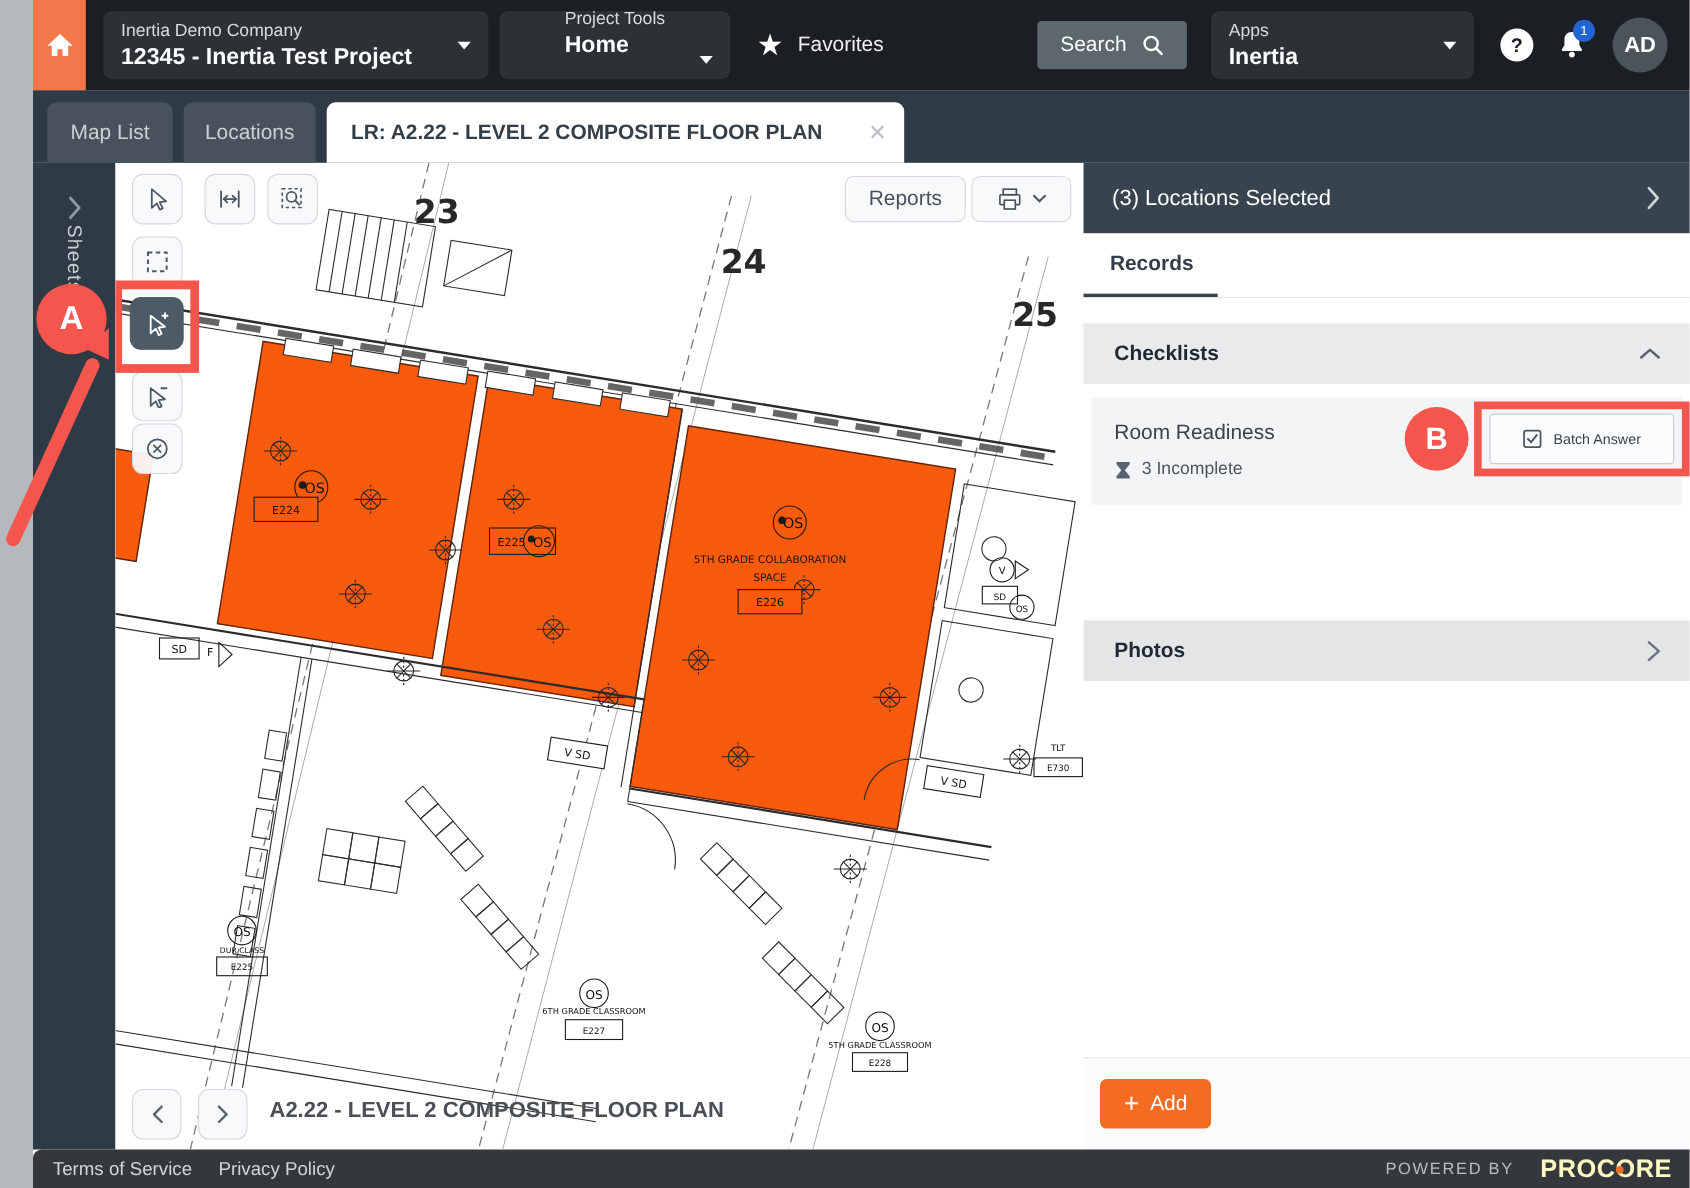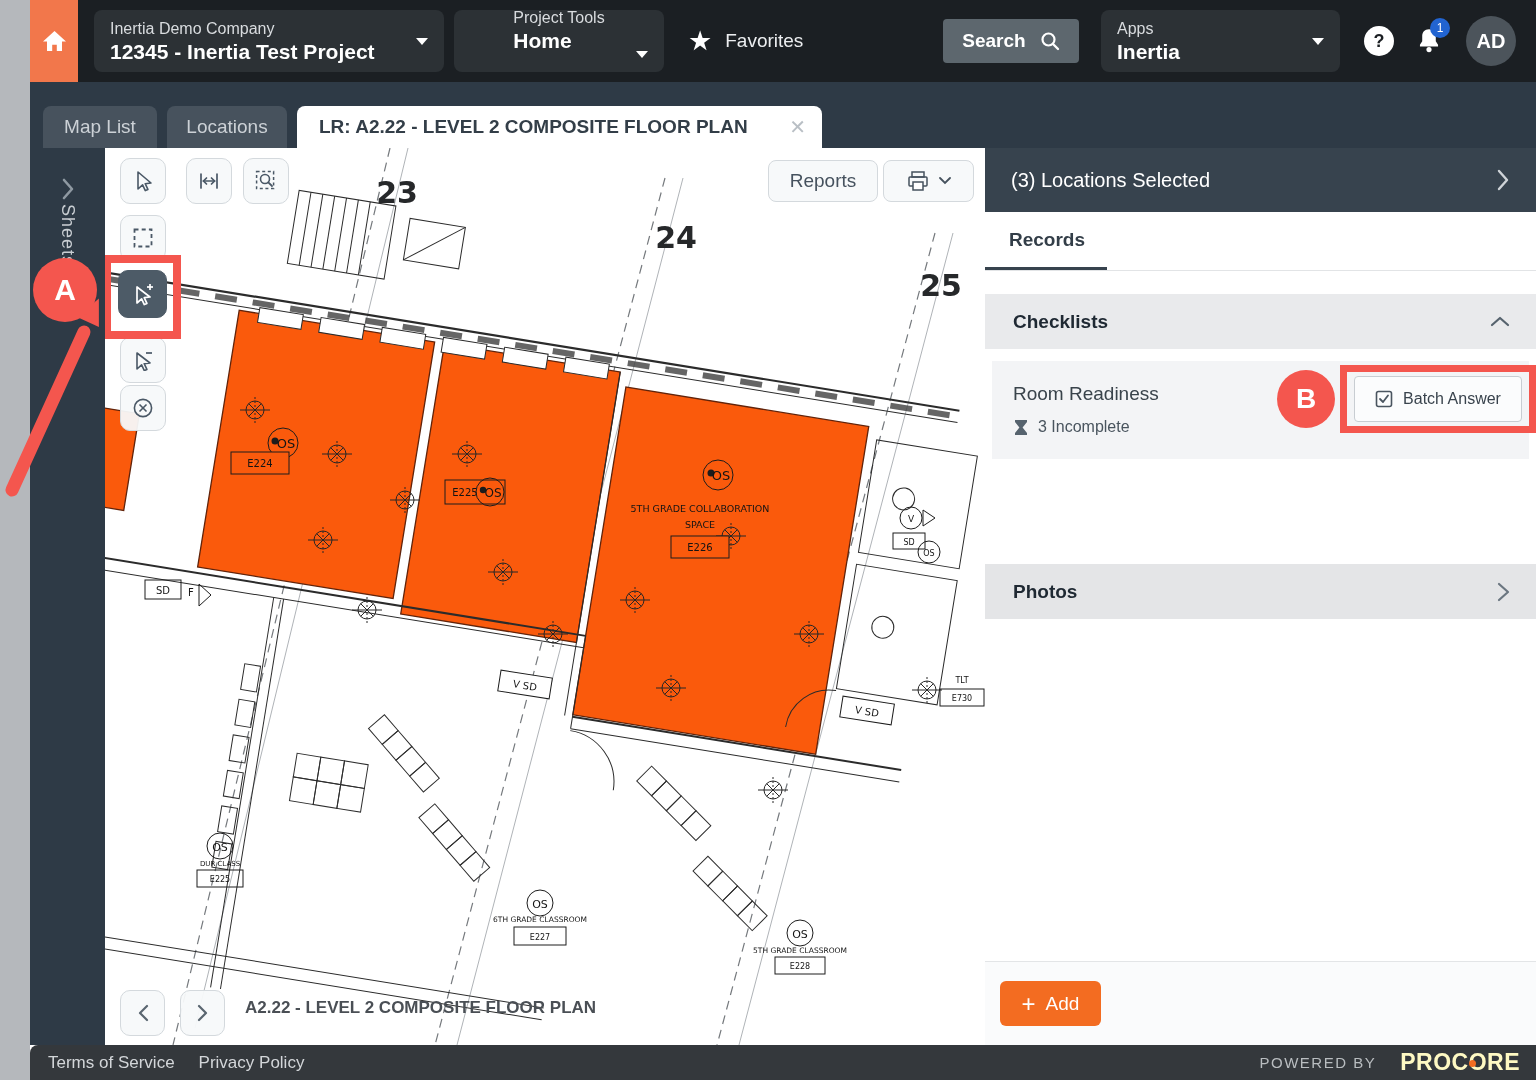--- a/index.html
+++ b/index.html
@@ -17,34 +17,34 @@
   .dd-label{font-size:16px;color:#d9dcdf;line-height:1;white-space:nowrap;}
   .dd-value{font-size:21px;font-weight:bold;color:#fff;line-height:1;white-space:nowrap;}
   .caret{width:0;height:0;border-left:6px solid transparent;border-right:6px solid transparent;
          border-top:7px solid #fff;margin-left:auto;flex:0 0 auto;}
   .dd.company{width:350px;margin-left:16px;}
   .dd.tools{width:210px;margin-left:10px;flex-direction:column;}
   .fav{display:flex;align-items:center;margin-left:24px;gap:13px;color:#eceef0;font-size:19px;cursor:pointer;}
   .star{color:#fff;font-size:27px;line-height:1;}
   .topbar-right{margin-left:auto;display:flex;align-items:center;}
   .search-btn{width:136px;height:44px;background:#5d676e;border-radius:4px;color:#fff;font-size:19px;
-              display:flex;align-items:center;justify-content:center;gap:14px;cursor:pointer;font-weight:bold;}
+              display:flex;align-items:center;justify-content:center;gap:14px;cursor:pointer;}
   .dd.apps{width:239px;margin-left:22px;}
   .help{width:30px;height:30px;border-radius:50%;background:#fff;color:#1b1f23;font-weight:bold;font-size:18px;
         display:flex;align-items:center;justify-content:center;margin-left:24px;cursor:pointer;}
   .bell-wrap{position:relative;margin-left:22px;cursor:pointer;width:26px;height:28px;}
   .badge{position:absolute;top:-9px;right:-8px;width:20px;height:20px;border-radius:50%;background:#2264d1;
          color:#fff;font-size:12px;display:flex;align-items:center;justify-content:center;}
   .avatar{width:50px;height:50px;border-radius:50%;background:#4c545b;color:#fff;font-weight:bold;font-size:20px;
           display:flex;align-items:center;justify-content:center;margin:0 20px 0 24px;cursor:pointer;}
 
   
   .tabbar{position:absolute;left:30px;top:82px;right:0;height:66px;background:#2e3a46;
           display:flex;align-items:flex-end;padding-left:13px;gap:10px;z-index:19;}
-  .tab{height:42px;border-radius:8px 8px 0 0;display:flex;align-items:center;justify-content:center;
+  .tab{height:55px;border-radius:8px 8px 0 0;display:flex;align-items:center;justify-content:center;
        font-size:19px;box-sizing:border-box;cursor:pointer;}
   .tab.inactive{background:#47525d;color:#ccd1d6;}
   .tab.w1{width:114px;} .tab.w2{width:120px;}
   .tab.active{background:#fff;color:#333e48;font-weight:bold;width:525px;
               justify-content:space-between;padding:0 16px 0 22px;}
   .tab-close{color:#b9bfc5;font-size:20px;font-weight:normal;cursor:pointer;}
 
   
   .main{position:absolute;left:30px;top:148px;right:0;bottom:35px;display:flex;}
   .side{width:75px;background:#2e3a46;position:relative;flex:0 0 auto;}
@@ -60,21 +60,21 @@
   .tool-btn{position:absolute;width:46px;height:46px;border-radius:10px;background:rgba(247,249,250,.95);
             border:1px solid #d4d9dd;display:flex;align-items:center;justify-content:center;
             box-sizing:border-box;cursor:pointer;z-index:10;}
   .tool-btn.active{background:#4d5b67;border-color:#4d5b67;}
   .map-btn{position:absolute;top:12px;height:42px;background:rgba(247,249,250,.96);border:1px solid #d4d9dd;
            border-radius:8px;display:flex;align-items:center;justify-content:center;gap:10px;
            color:#46525e;font-size:19px;box-sizing:border-box;cursor:pointer;z-index:10;}
   .nav-btn{position:absolute;top:842px;width:45px;height:46px;border-radius:10px;background:rgba(247,249,250,.95);
            border:1px solid #d4d9dd;display:flex;align-items:center;justify-content:center;
            box-sizing:border-box;cursor:pointer;z-index:10;}
-  .sheet-caption{position:absolute;left:140px;top:850px;font-size:17px;font-weight:bold;color:#4a4f55;
+  .sheet-caption{position:absolute;left:140px;top:850px;font-size:20px;font-weight:bold;color:#4a4f55;
                  z-index:9;white-space:nowrap;}
   .red-box-a{position:absolute;left:-2px;top:107px;width:78px;height:84px;border:8px solid #f4564e;
              box-sizing:border-box;z-index:30;pointer-events:none;}
 
   
   .rightpanel{width:551px;background:#fff;position:relative;display:flex;flex-direction:column;flex:0 0 auto;}
   .rp-header{height:64px;background:#37434e;color:#fff;font-size:20px;display:flex;align-items:center;
              padding:0 26px;flex:0 0 auto;cursor:pointer;}
   .rp-tabs{height:58px;border-bottom:1px solid #e2e4e6;display:flex;flex:0 0 auto;}
   .rp-tab{padding:0 22px 0 24px;border-bottom:3px solid #37434e;display:flex;align-items:center;
@@ -92,21 +92,21 @@
   .rp-footer{height:83px;background:#fafbfc;border-top:1px solid #e3e5e7;position:relative;flex:0 0 auto;}
   .add-btn{position:absolute;left:15px;top:19px;width:101px;height:45px;background:#f36c21;border:none;
            border-radius:6px;color:#fff;display:flex;align-items:center;justify-content:center;gap:10px;
            font-size:19px;cursor:pointer;font-family:inherit;}
   .add-plus{font-size:24px;line-height:1;font-weight:normal;}
   .b-circle{position:absolute;left:292px;top:222px;width:58px;height:58px;border-radius:50%;background:#f4564e;
             color:#fff;font-size:28px;font-weight:bold;display:flex;align-items:center;justify-content:center;z-index:31;}
   .red-box-b{position:absolute;left:355px;top:217px;width:196px;height:68px;border:7px solid #f4564e;
              box-sizing:border-box;z-index:30;display:flex;align-items:center;justify-content:center;}
   .batch-btn{height:46px;width:168px;background:#fbfcfd;border:1px solid #c8cdd2;border-radius:4px;
-             display:flex;align-items:center;justify-content:center;gap:10px;font-size:16px;color:#39434d;
+             display:flex;align-items:center;justify-content:center;gap:10px;font-size:13px;color:#39434d;
              cursor:pointer;font-family:inherit;}
 
   
   .bottombar{position:absolute;left:30px;right:0;bottom:0;height:35px;background:#34383c;
              border-top-left-radius:8px;display:flex;align-items:center;color:#d3d6d9;font-size:17px;
              padding:0 16px 0 18px;z-index:40;box-sizing:border-box;}
   .bb-link{cursor:pointer;}
   .bb-link + .bb-link{margin-left:24px;}
   .bb-right{margin-left:auto;display:flex;align-items:center;}
   .powered{font-size:15px;color:#b9bdc0;letter-spacing:1.5px;margin-right:24px;}

